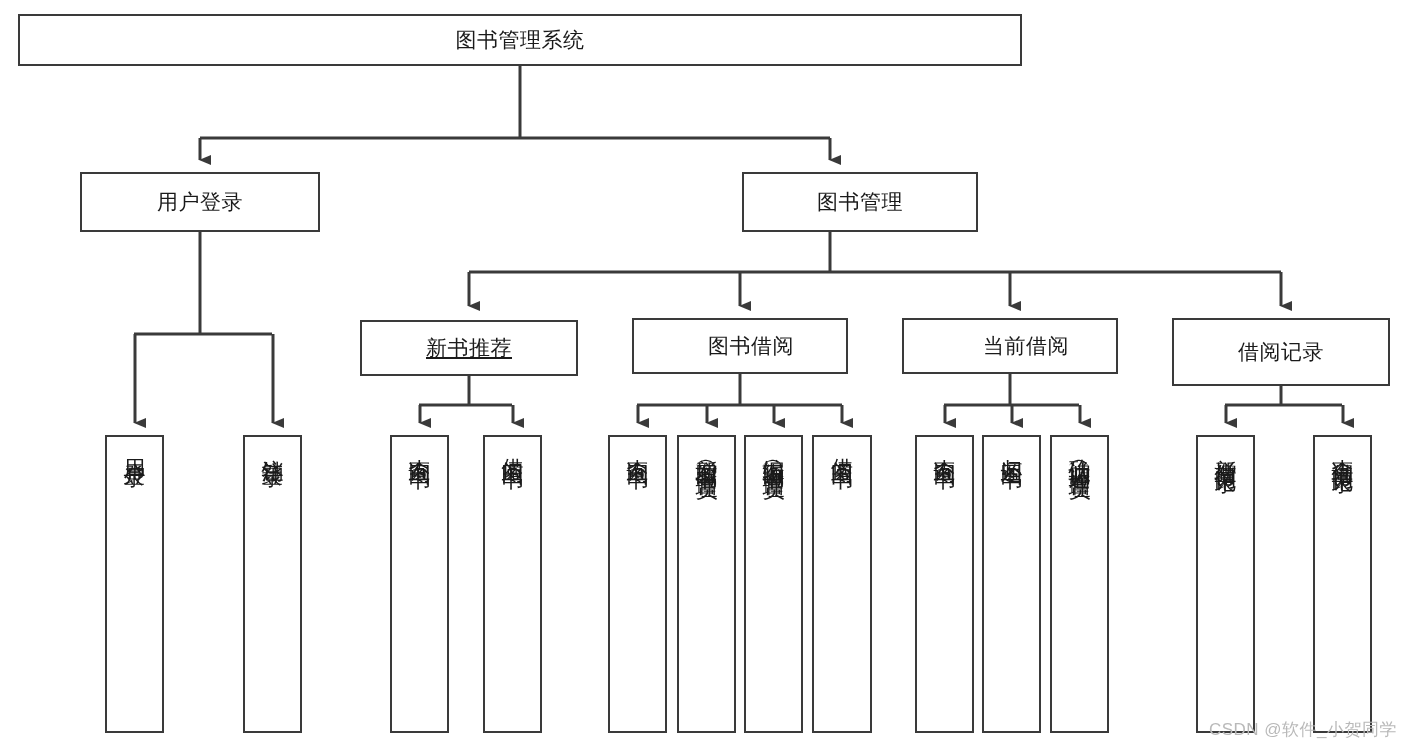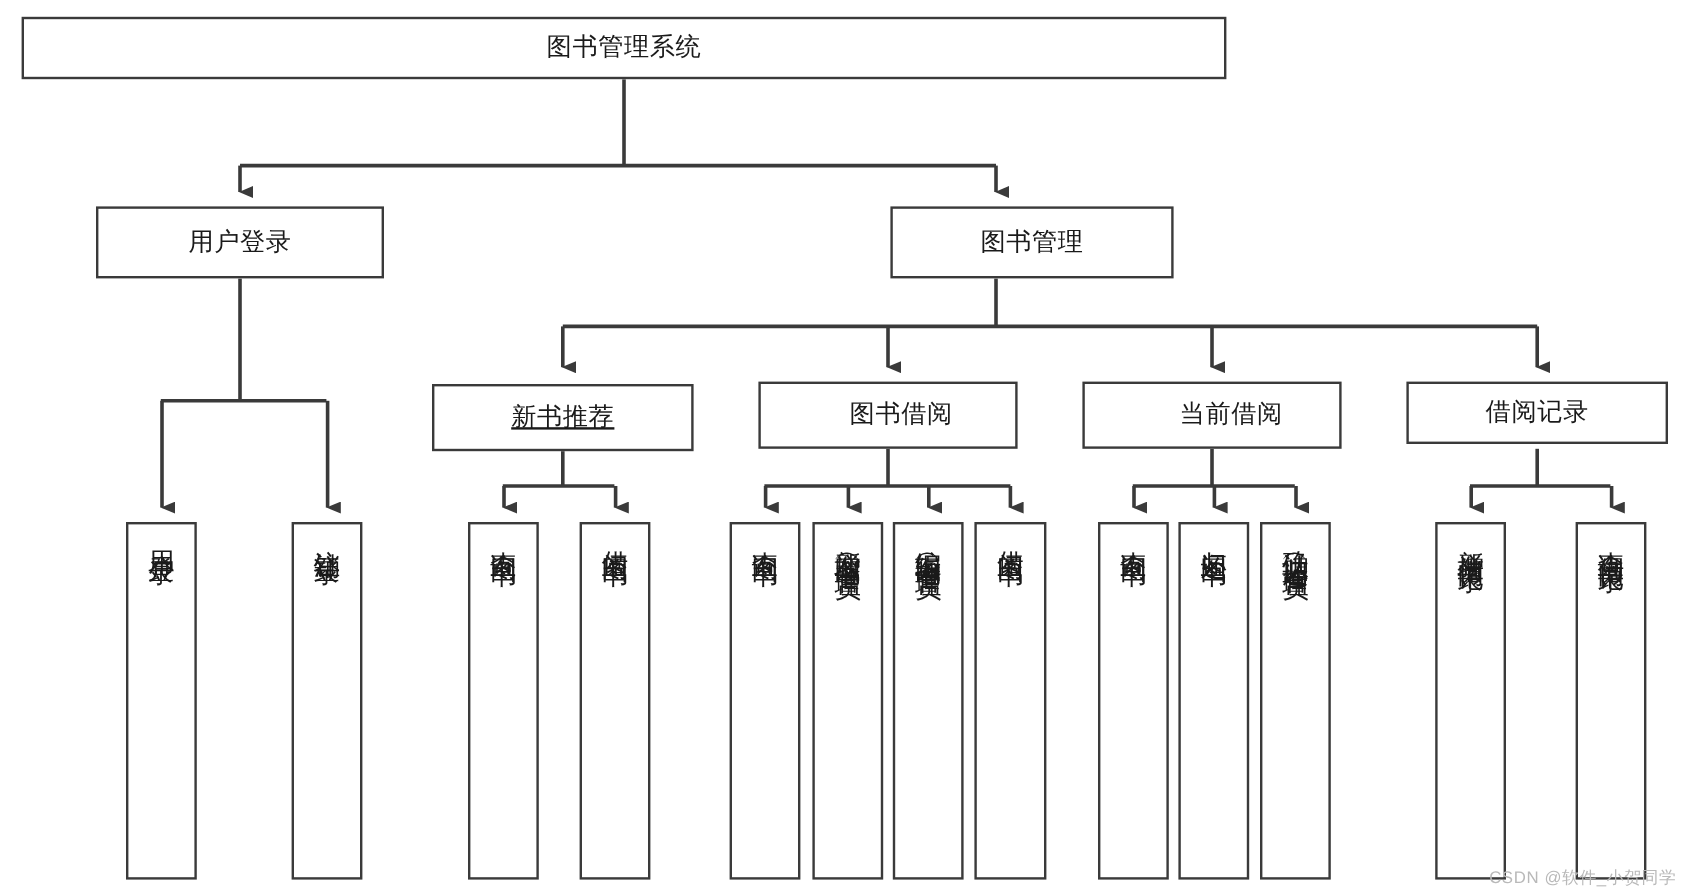--- a/index.html
+++ b/index.html
@@ -55,21 +55,21 @@
     text-orientation: upright;
     font-size: 22px;
     line-height: 1.0;
     letter-spacing: 3px;
     white-space: nowrap;
   }
   #watermark {
     position: absolute;
     right: 8px;
     bottom: 6px;
-    font-size: 14px;
+    font-size: 17px;
     color: #b9b9b9;
     letter-spacing: 0.5px;
     z-index: 3;
     white-space: nowrap;
     pointer-events: none;
   }
 </style>
 </head>
 <body>
 
@@ -130,21 +130,21 @@
       </div>
       <div class="node horizontal" style="left: 360px; top: 320px; width: 218px; height: 56px; border-color: rgb(58, 58, 58); background: rgb(255, 255, 255); color: rgb(26, 26, 26); text-decoration: underline;">
         <span class="node-label">新书推荐</span>
       </div>
       <div class="node horizontal" style="left: 632px; top: 318px; width: 216px; height: 56px; border-color: rgb(58, 58, 58); background: rgb(255, 255, 255); color: rgb(26, 26, 26); padding-left: 22px;">
         <span class="node-label">图书借阅</span>
       </div>
       <div class="node horizontal" style="left: 902px; top: 318px; width: 216px; height: 56px; border-color: rgb(58, 58, 58); background: rgb(255, 255, 255); color: rgb(26, 26, 26); padding-left: 32px;">
         <span class="node-label">当前借阅</span>
       </div>
-      <div class="node horizontal" style="left: 1172px; top: 318px; width: 218px; height: 52px; border-color: rgb(58, 58, 58); background: rgb(255, 255, 255); color: rgb(26, 26, 26);">
+      <div class="node horizontal" style="left: 1172px; top: 318px; width: 218px; height: 68px; border-color: rgb(58, 58, 58); background: rgb(255, 255, 255); color: rgb(26, 26, 26);">
         <span class="node-label">借阅记录</span>
       </div>
       <div class="node vertical" style="left: 105px; top: 435px; width: 59px; height: 298px; border-color: rgb(58, 58, 58); background: rgb(255, 255, 255); color: rgb(26, 26, 26);">
         <span class="node-label">用户登录</span>
       </div>
       <div class="node vertical" style="left: 243px; top: 435px; width: 59px; height: 298px; border-color: rgb(58, 58, 58); background: rgb(255, 255, 255); color: rgb(26, 26, 26);">
         <span class="node-label">注销登录</span>
       </div>
       <div class="node vertical" style="left: 390px; top: 435px; width: 59px; height: 298px; border-color: rgb(58, 58, 58); background: rgb(255, 255, 255); color: rgb(26, 26, 26);">
         <span class="node-label">查询图书</span>

